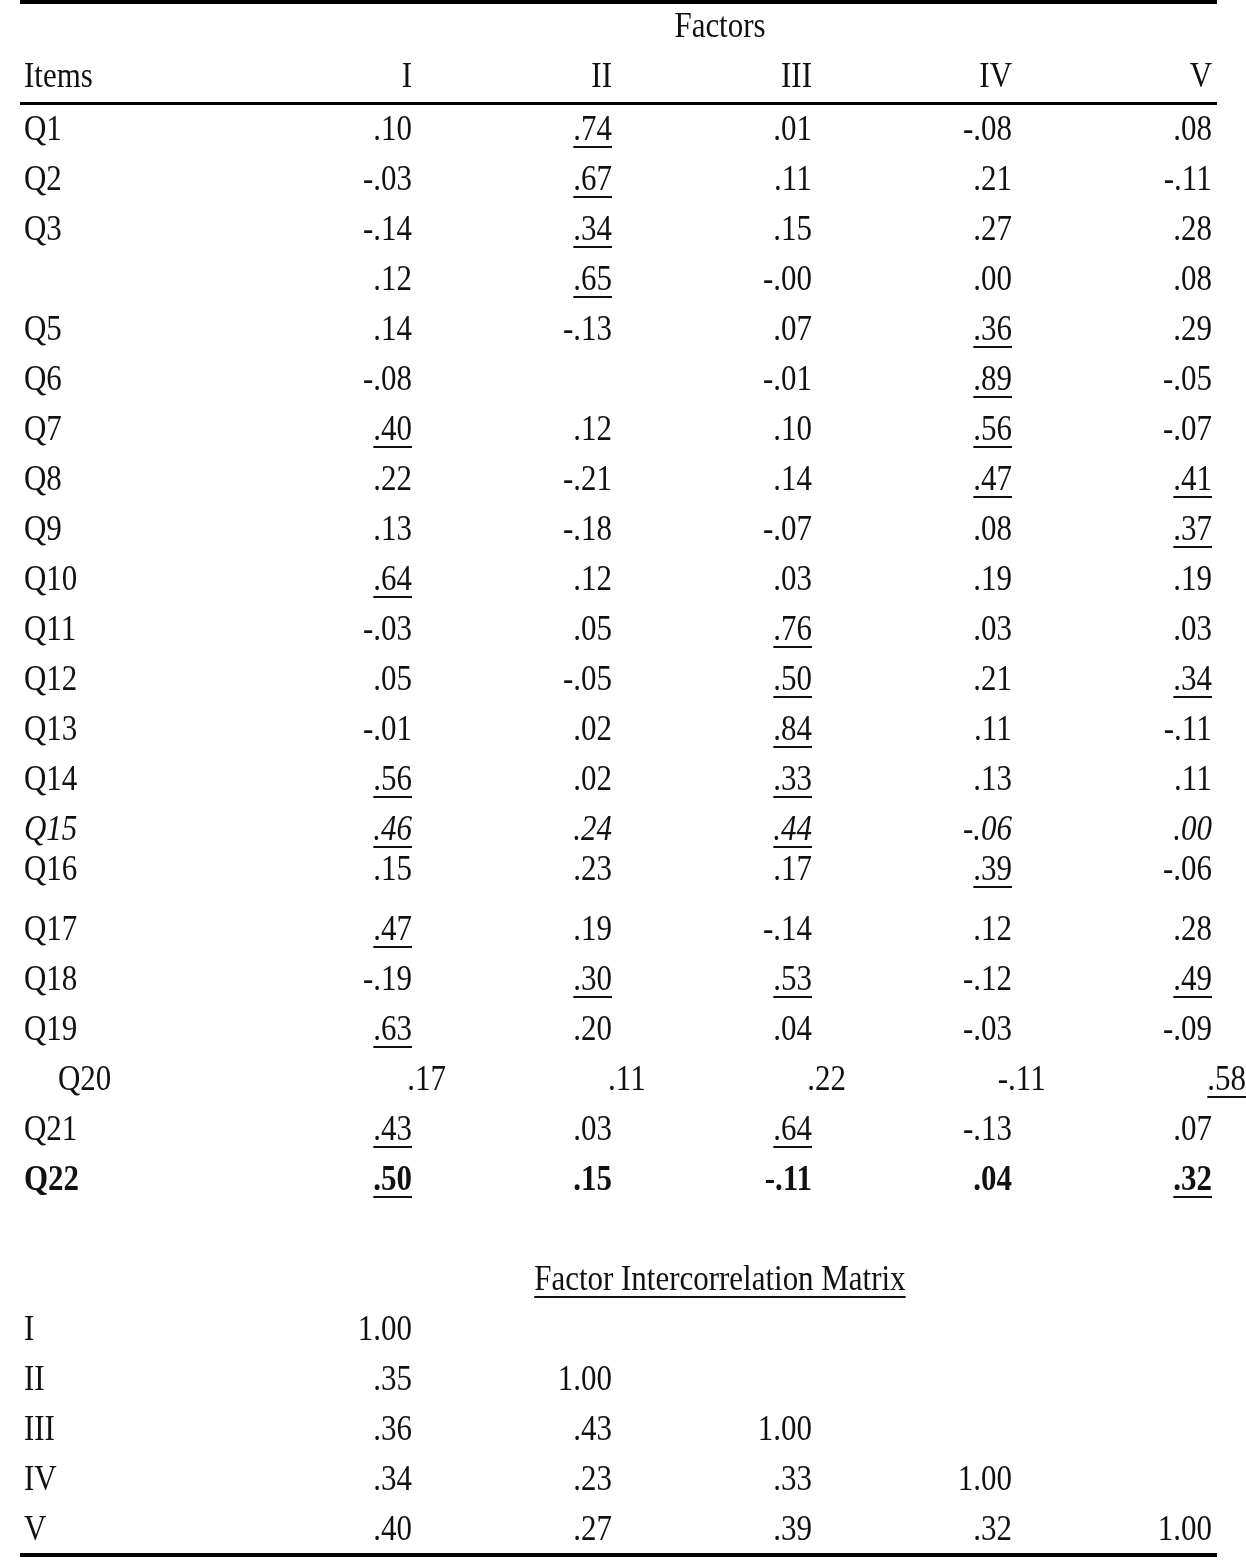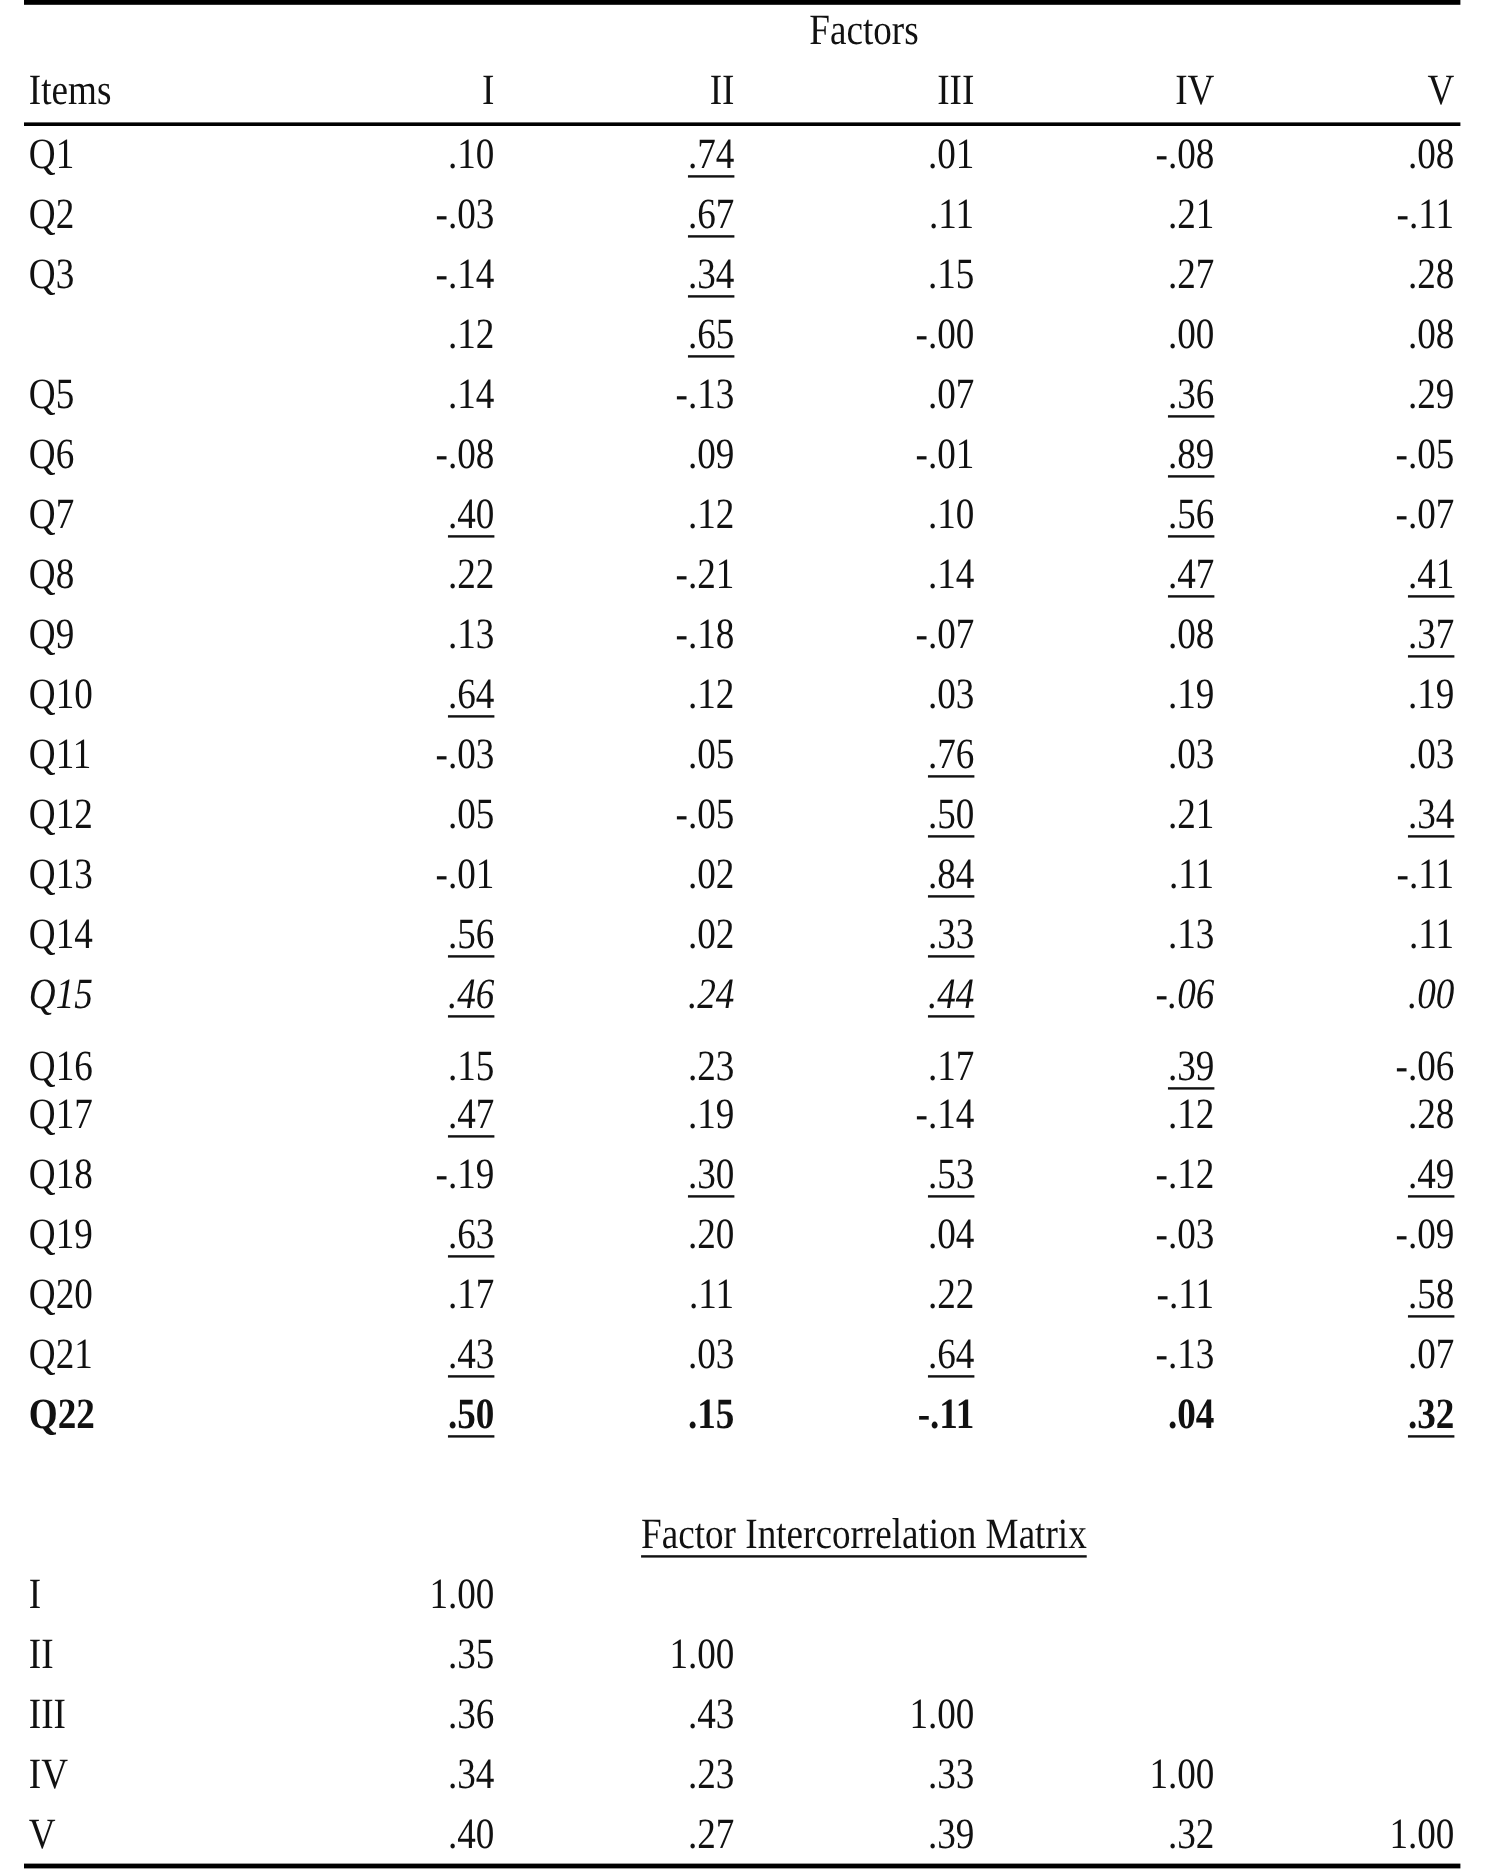--- a/index.html
+++ b/index.html
@@ -126,21 +126,20 @@
         <div class="txt left col-item"><span class="cond">Q5</span></div>
         <div class="txt right col-1"><span class="cond">.14</span></div>
         <div class="txt right col-2"><span class="cond">-.13</span></div>
         <div class="txt right col-3"><span class="cond">.07</span></div>
         <div class="txt right col-4 ul"><span class="cond">.36</span></div>
         <div class="txt right col-5"><span class="cond">.29</span></div>
       </div>
       <div class="grid-row" style="top: 353px;">
         <div class="txt left col-item"><span class="cond">Q6</span></div>
         <div class="txt right col-1"><span class="cond">-.08</span></div>
-        <div class="txt right col-2"><span class="cond">.09</span></div>
         <div class="txt right col-3"><span class="cond">-.01</span></div>
         <div class="txt right col-4 ul"><span class="cond">.89</span></div>
         <div class="txt right col-5"><span class="cond">-.05</span></div>
       </div>
       <div class="grid-row" style="top: 403px;">
         <div class="txt left col-item"><span class="cond">Q7</span></div>
         <div class="txt right col-1 ul"><span class="cond">.40</span></div>
         <div class="txt right col-2"><span class="cond">.12</span></div>
         <div class="txt right col-3"><span class="cond">.10</span></div>
         <div class="txt right col-4 ul"><span class="cond">.56</span></div>
@@ -203,21 +202,21 @@
         <div class="txt right col-5"><span class="cond">.11</span></div>
       </div>
       <div class="grid-row" style="top: 803px; font-style: italic;">
         <div class="txt left col-item"><span class="cond">Q15</span></div>
         <div class="txt right col-1 ul"><span class="cond">.46</span></div>
         <div class="txt right col-2"><span class="cond">.24</span></div>
         <div class="txt right col-3 ul"><span class="cond">.44</span></div>
         <div class="txt right col-4"><span class="cond">-.06</span></div>
         <div class="txt right col-5"><span class="cond">.00</span></div>
       </div>
-      <div class="grid-row" style="top: 863px; padding-left: 24px;">
+      <div class="grid-row" style="top: 843px; padding-left: 24px;">
         <div class="txt left col-item"><span class="cond">Q16</span></div>
         <div class="txt right col-1"><span class="cond">.15</span></div>
         <div class="txt right col-2"><span class="cond">.23</span></div>
         <div class="txt right col-3"><span class="cond">.17</span></div>
         <div class="txt right col-4 ul"><span class="cond">.39</span></div>
         <div class="txt right col-5"><span class="cond">-.06</span></div>
       </div>
       <div class="grid-row" style="top: 903px;">
         <div class="txt left col-item"><span class="cond">Q17</span></div>
         <div class="txt right col-1 ul"><span class="cond">.47</span></div>
@@ -235,21 +234,21 @@
         <div class="txt right col-5 ul"><span class="cond">.49</span></div>
       </div>
       <div class="grid-row" style="top: 1003px;">
         <div class="txt left col-item"><span class="cond">Q19</span></div>
         <div class="txt right col-1 ul"><span class="cond">.63</span></div>
         <div class="txt right col-2"><span class="cond">.20</span></div>
         <div class="txt right col-3"><span class="cond">.04</span></div>
         <div class="txt right col-4"><span class="cond">-.03</span></div>
         <div class="txt right col-5"><span class="cond">-.09</span></div>
       </div>
-      <div class="grid-row" style="top: 1053px;">
+      <div class="grid-row" style="top: 1053px; margin-left: 34px;">
         <div class="txt left col-item"><span class="cond">Q20</span></div>
         <div class="txt right col-1"><span class="cond">.17</span></div>
         <div class="txt right col-2"><span class="cond">.11</span></div>
         <div class="txt right col-3"><span class="cond">.22</span></div>
         <div class="txt right col-4"><span class="cond">-.11</span></div>
         <div class="txt right col-5 ul"><span class="cond">.58</span></div>
       </div>
       <div class="grid-row" style="top: 1103px;">
         <div class="txt left col-item"><span class="cond">Q21</span></div>
         <div class="txt right col-1 ul"><span class="cond">.43</span></div>

